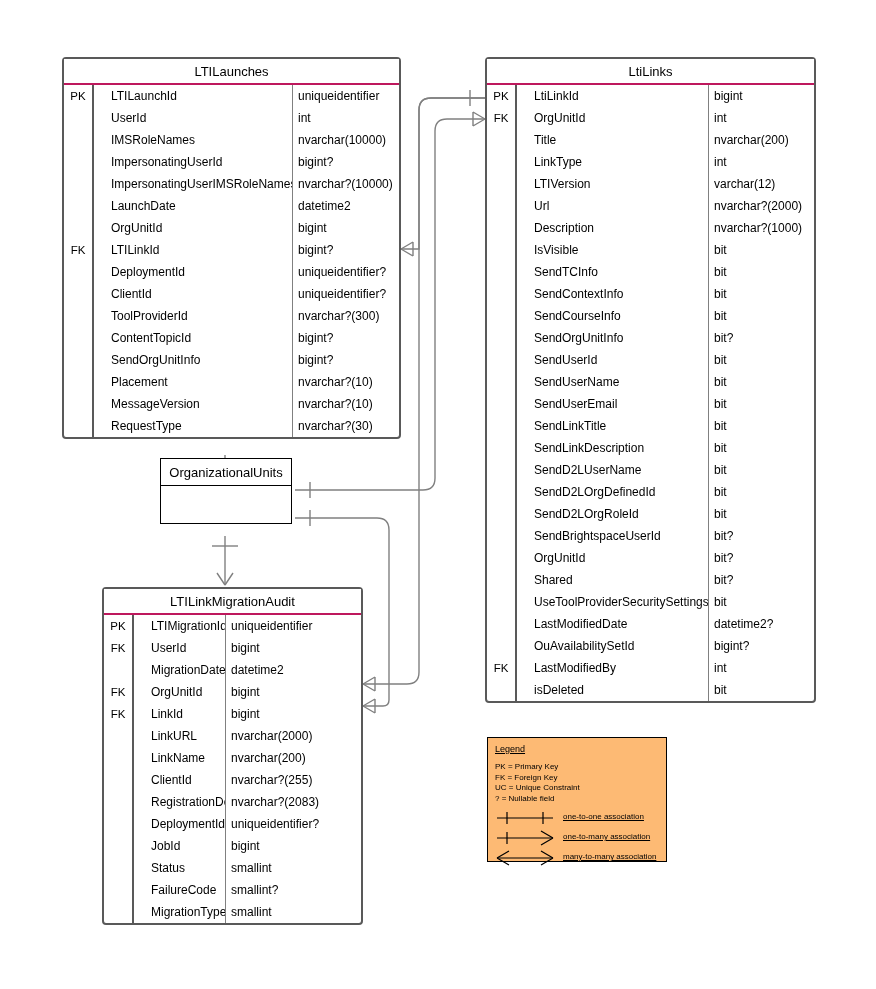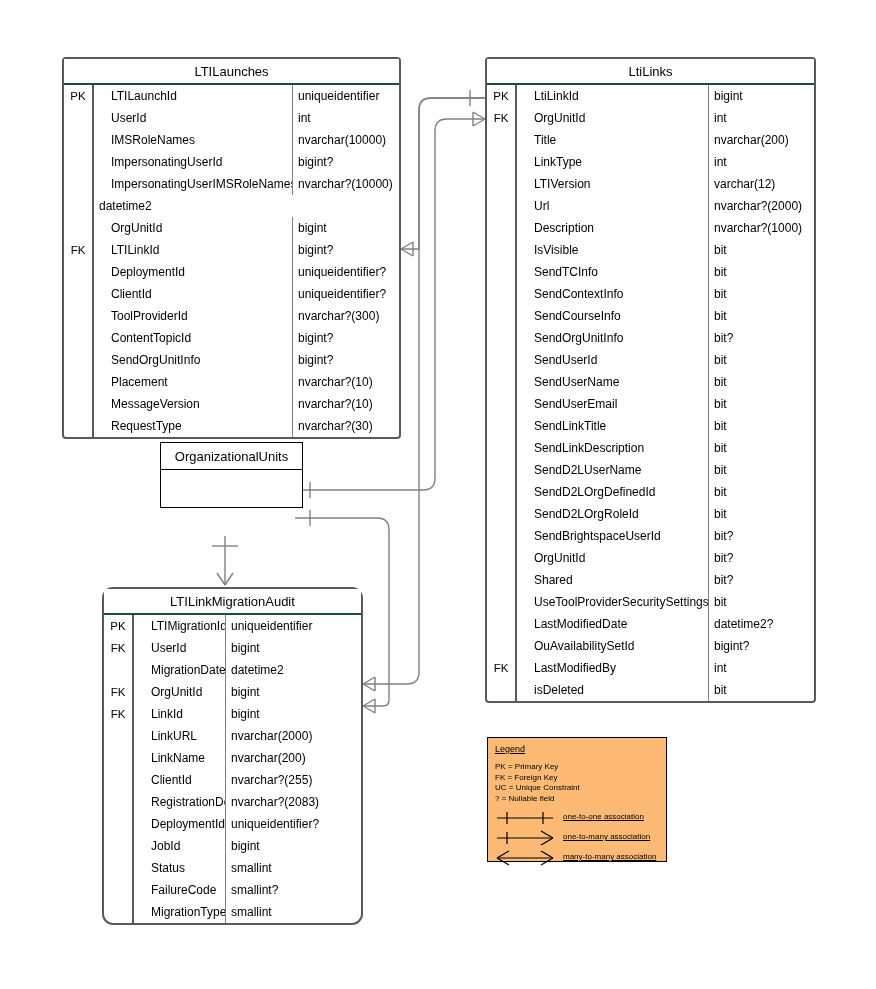--- a/index.html
+++ b/index.html
@@ -33,21 +33,21 @@
     border-radius: 4px;
     box-sizing: border-box;
     z-index: 5;
   }
   .entity-title {
     height: 26px;
     line-height: 26px;
     text-align: center;
     font-size: 13px;
     color: #000;
-    border-bottom: 2px solid #14532d;
+    border-bottom: 2px solid #be185d;
     box-sizing: border-box;
     background: #ffffff;
     white-space: nowrap;
     overflow: hidden;
   }
   .entity-body {
     display: block;
   }
   .row {
     display: flex;
@@ -222,20 +222,21 @@
           <span class="cell-name">ImpersonatingUserId</span>
           <span class="cell-type">bigint?</span>
         </div>
       <div class="row">
           <span class="cell-key"></span>
           <span class="cell-name">ImpersonatingUserIMSRoleNames</span>
           <span class="cell-type">nvarchar?(10000)</span>
         </div>
       <div class="row">
           <span class="cell-key"></span>
+          <span class="cell-name">LaunchDate</span>
           <span class="cell-type">datetime2</span>
         </div>
       <div class="row">
           <span class="cell-key"></span>
           <span class="cell-name">OrgUnitId</span>
           <span class="cell-type">bigint</span>
         </div>
       <div class="row">
           <span class="cell-key">FK</span>
           <span class="cell-name">LTILinkId</span>
@@ -423,26 +424,26 @@
           <span class="cell-type">int</span>
         </div>
       <div class="row">
           <span class="cell-key"></span>
           <span class="cell-name">isDeleted</span>
           <span class="cell-type">bit</span>
         </div>
     </div>
   </div>
 
-  <div class="entity-plain" id="tbl-orgunits" style="left:160px; top:442px; width:143px; height:66px;">
+  <div class="entity-plain" id="tbl-orgunits" style="left:160px; top:458px; width:132px; height:66px;">
     <div class="plain-title">OrganizationalUnits</div>
     <div class="plain-empty"></div>
   </div>
 
-  <div class="entity" id="tbl-audit" style="left:102px; top:587px; width:261px;border-radius:11px;">
+  <div class="entity" id="tbl-audit" style="left:102px; top:587px; width:261px;">
     <div class="entity-title">LTILinkMigrationAudit</div>
     <div class="entity-body">
       <div class="row">
           <span class="cell-key">PK</span>
           <span class="cell-name">LTIMigrationId</span>
           <span class="cell-type">uniqueidentifier</span>
         </div>
       <div class="row">
           <span class="cell-key">FK</span>
           <span class="cell-name">UserId</span>

